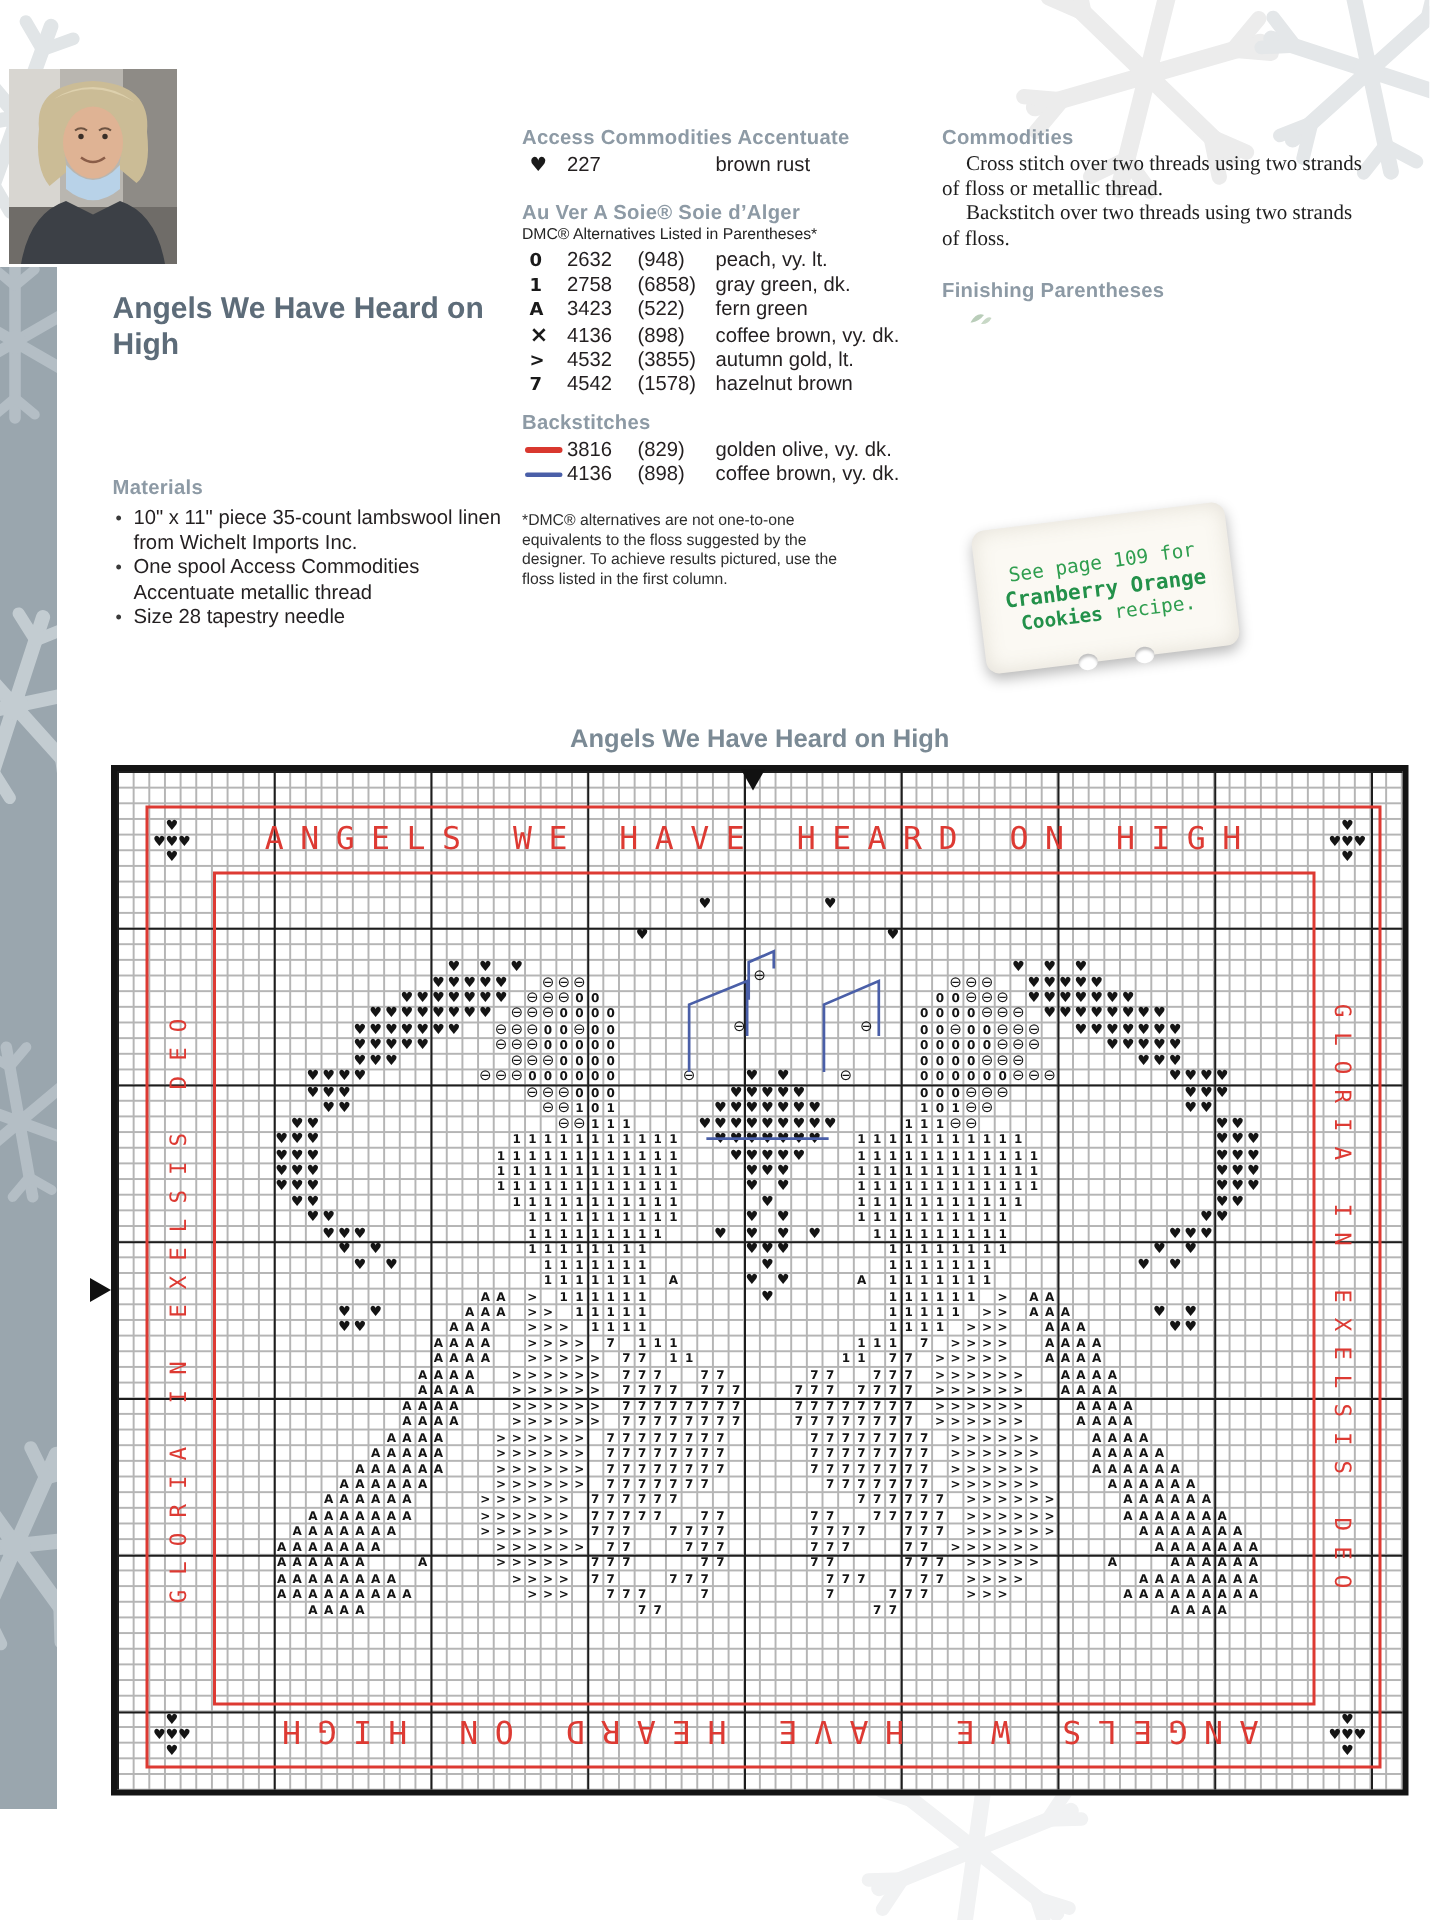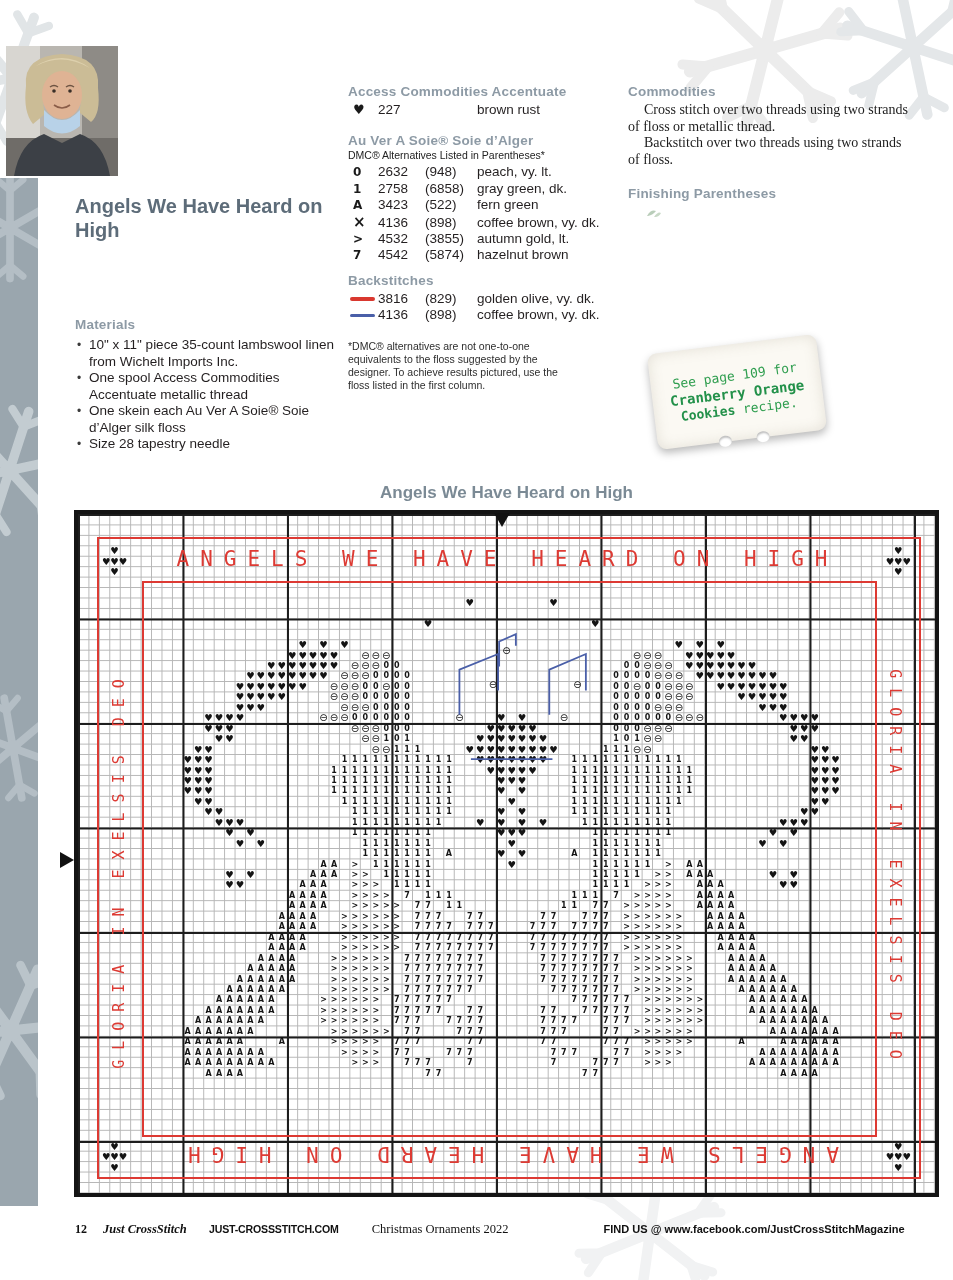--- a/index.html
+++ b/index.html
@@ -149,21 +149,20 @@
 
   <div class="title-block">
     <div class="pattern-title">Angels We Have Heard on High</div>
   </div>
 
   <div class="materials">
     <div class="section-head">Materials</div>
     <ul id="materials-list">
         <li>10" x 11" piece 35-count lambswool linen from Wichelt Imports Inc.</li>
         <li>One spool Access Commodities Accentuate metallic thread</li>
-        <li>One skein each Au Ver A Soie® Soie d’Alger silk floss</li>
         <li>Size 28 tapestry needle</li>
       </ul>
   </div>
 
   <div class="legend">
     <div class="section-head">Access Commodities Accentuate</div>
     <div id="accentuate-rows" class="mt2">
         <div class="leg-row">
           <span class="leg-sym heart">♥</span>
           <span>227</span>
@@ -200,21 +199,21 @@
         </div>
         <div class="leg-row">
           <span class="leg-sym">&gt;</span>
           <span>4532</span>
           <span>(3855)</span>
           <span>autumn gold, lt.</span>
         </div>
         <div class="leg-row">
           <span class="leg-sym">7</span>
           <span>4542</span>
-          <span>(5874)</span>
+          <span>(1578)</span>
           <span>hazelnut brown</span>
         </div>
       </div>
     <div class="section-head mt8">Backstitches</div>
     <div id="backstitch-rows" class="mt2">
         <div class="leg-row">
           <span class="bs-line" style="background: rgb(217, 56, 47);"></span>
           <span>3816</span>
           <span>(829)</span>
           <span>golden olive, vy. dk.</span>
@@ -1484,23 +1483,16 @@
       <svg id="bs-overlay" width="856.9" height="679.25">
         <polyline points="381.42499999999995,200.64 381.42499999999995,155.70499999999998 420.09,140.03 420.09,176.60499999999996" fill="none" stroke="#4a5fa8" stroke-width="1.8"></polyline>
         <polyline points="471.29499999999996,200.64 471.29499999999996,155.70499999999998 507.87,140.03 507.87,176.60499999999996" fill="none" stroke="#4a5fa8" stroke-width="1.8"></polyline>
         <polyline points="421.13499999999993,152.57 421.13499999999993,127.48999999999998 437.85499999999996,120.175 437.85499999999996,131.67" fill="none" stroke="#4a5fa8" stroke-width="1.8"></polyline>
         <polyline points="392.92,245.05249999999998 474.42999999999995,245.05249999999998" fill="none" stroke="#4a5fa8" stroke-width="1.8"></polyline>
       </svg>
       <div class="marker-top" style="left: 416.045px; top: -1px;"></div>
       <div class="marker-left" style="left: -18px; top: 337.67px;"></div>
     </div>
 
-  <div class="footer">
-    <span class="f-page">12</span>
-    <span class="f-mag">Just CrossStitch</span>
-    <span class="f-site">JUST-CROSSSTITCH.COM</span>
-    <span class="f-ed">Christmas Ornaments 2022</span>
-    <span class="f-find">FIND US @ www.facebook.com/JustCrossStitchMagazine</span>
-  </div>
 </div>
 
 
 
 
 </body></html>

